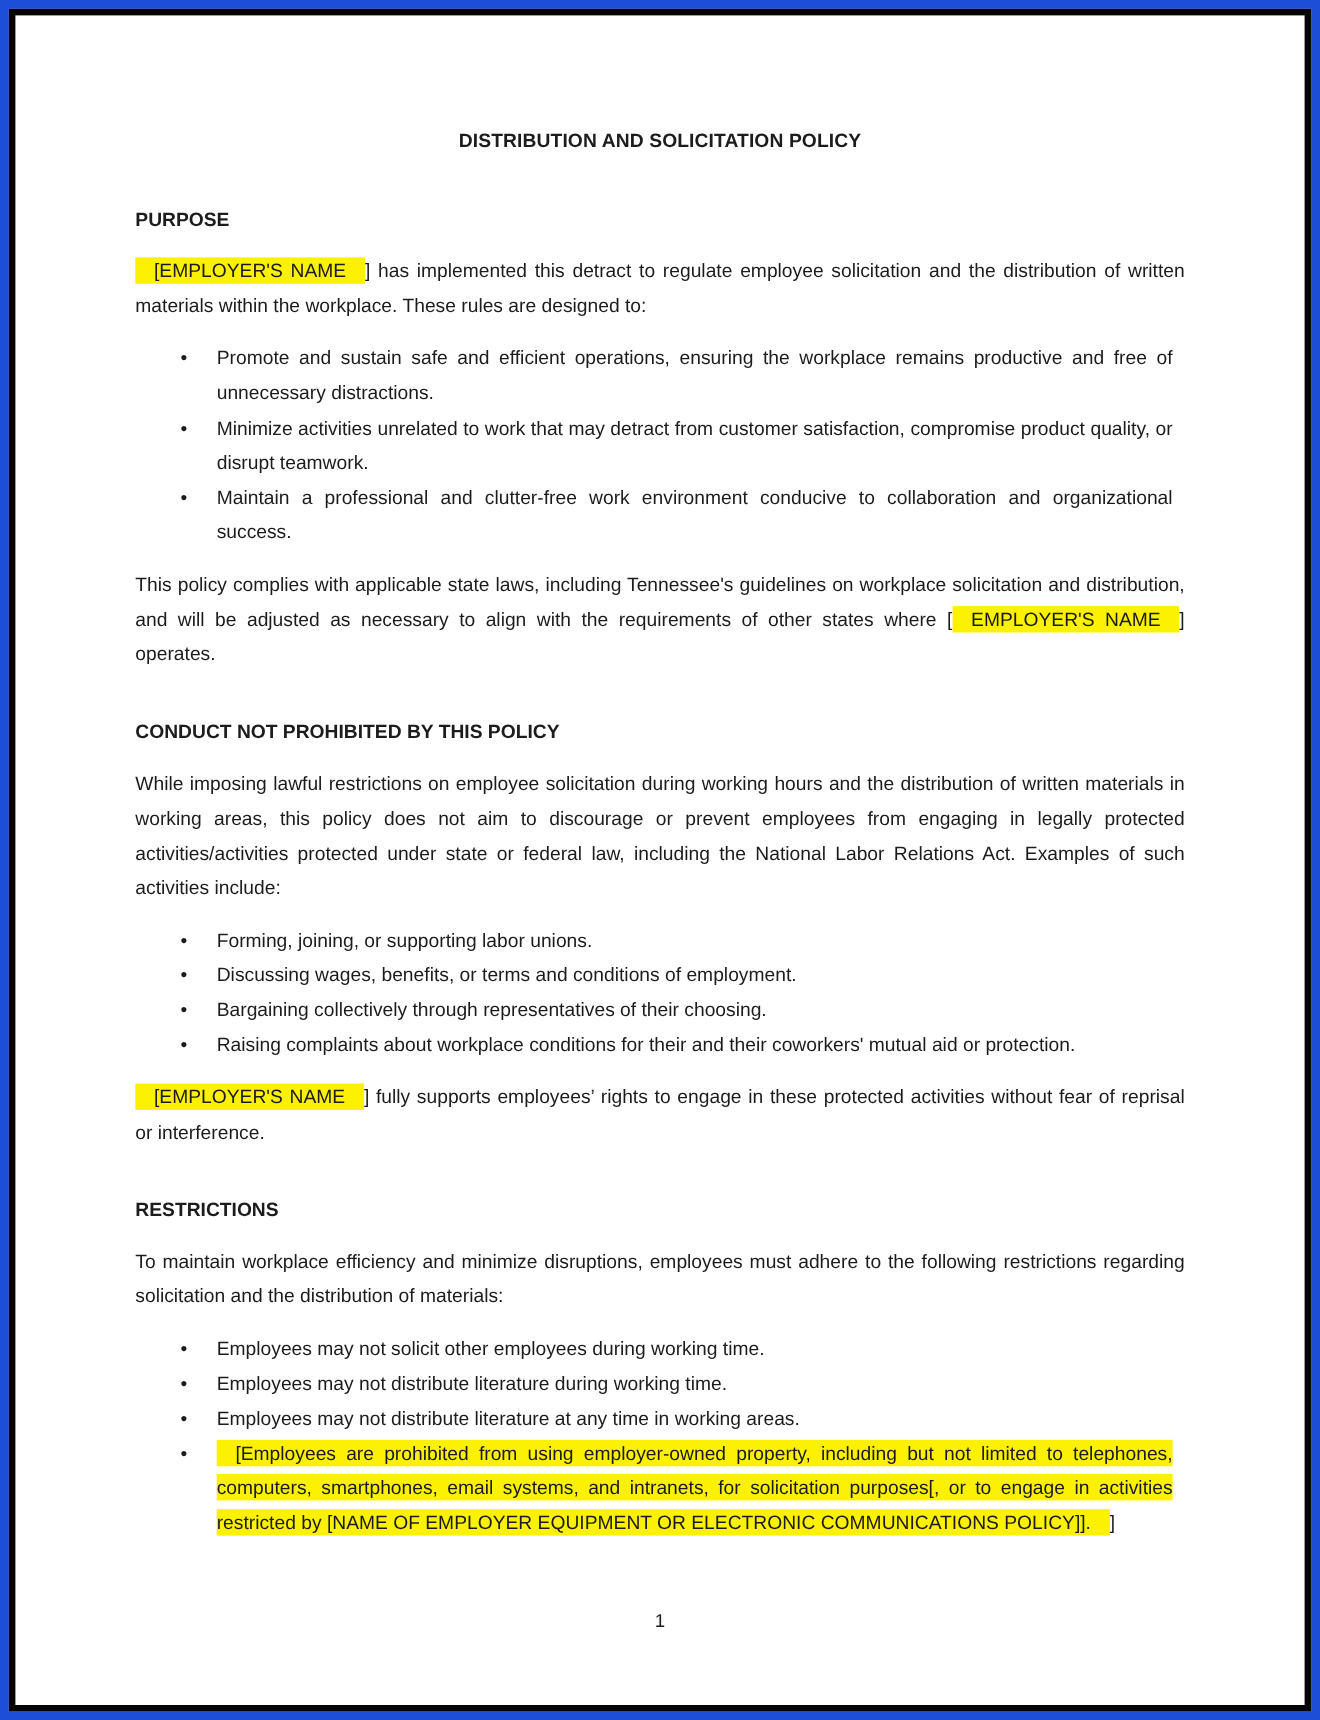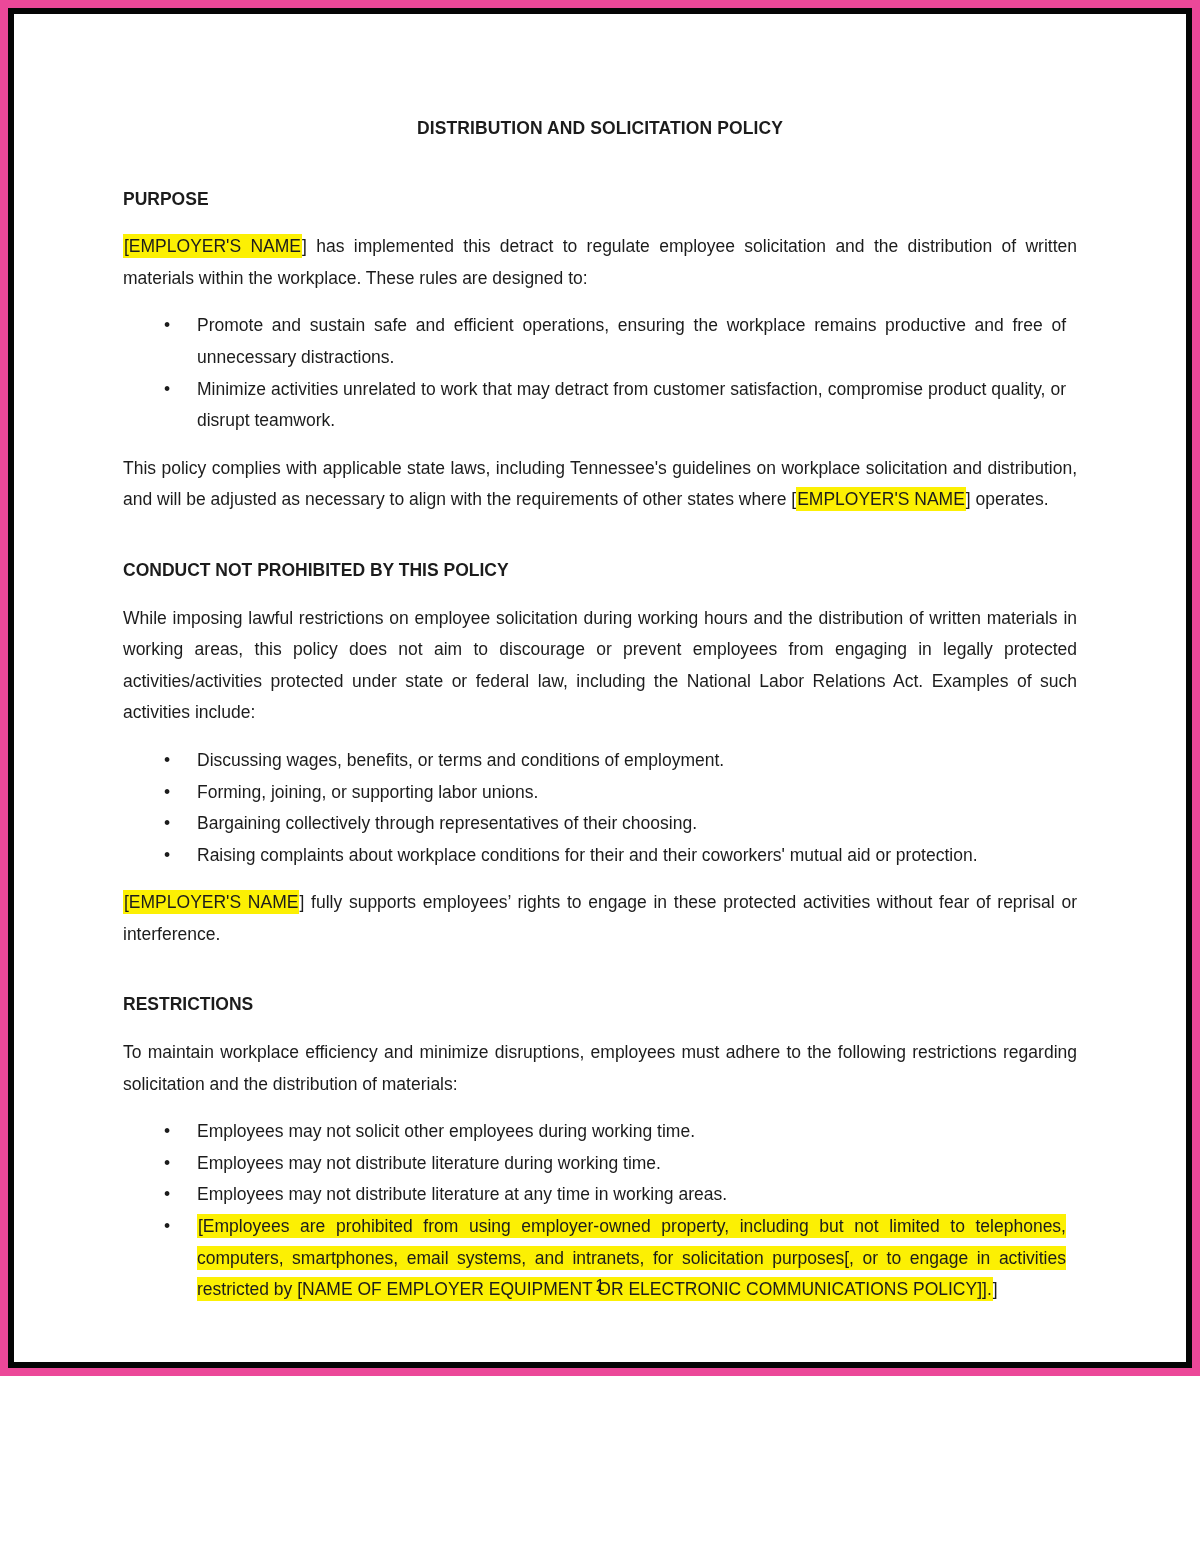--- a/index.html
+++ b/index.html
@@ -4,22 +4,22 @@
 <style>
   * { margin: 0; padding: 0; box-sizing: border-box; }
   html, body {
     width: 1200px;
     background: #ffffff;
     font-family: "Liberation Sans", "DejaVu Sans", sans-serif;
   }
   .page {
     position: relative;
     width: 1200px;
-    height: 1376px;
-    background: #ec4899;
+    height: 1564px;
+    background: #1d4ed8;
     overflow: hidden;
   }
   .frame {
     position: absolute;
     top: 8px; left: 8px; right: 8px; bottom: 8px;
     border: 6px solid #050505;
     background: #ffffff;
   }
   .content {
     position: absolute;
@@ -55,21 +55,21 @@
   }
   ul.bullets li::before {
     content: "\2022";
     position: absolute;
     left: -33px;
     top: 0;
     font-size: 17.5px;
   }
   .hl {
     background: #fcf003;
-    padding: 2px 1px;
+    padding: 2px 17px;
   }
   .page-number {
     position: absolute;
     left: 0; right: 0;
     bottom: 66px;
     text-align: center;
     color: #1c1c1c;
     font-size: 17px;
   }
 </style>
@@ -82,31 +82,32 @@
 
       <div class="doc-title">DISTRIBUTION AND SOLICITATION POLICY</div>
 
       <div class="heading">PURPOSE</div>
 
       <p class="para"><span class="hl">[EMPLOYER'S NAME</span><span>] has implemented this detract to regulate employee solicitation and the distribution of written materials within the workplace. These rules are designed to:</span></p>
 
       <ul class="bullets">
         <li>Promote and sustain safe and efficient operations, ensuring the workplace remains productive and free of unnecessary distractions.</li>
         <li>Minimize activities unrelated to work that may detract from customer satisfaction, compromise product quality, or disrupt teamwork.</li>
+        <li>Maintain a professional and clutter-free work environment conducive to collaboration and organizational success.</li>
       </ul>
 
       <p class="para"><span>This policy complies with applicable state laws, including Tennessee's guidelines on workplace solicitation and distribution, and will be adjusted as necessary to align with the requirements of other states where [</span><span class="hl">EMPLOYER'S NAME</span><span>] operates.</span></p>
 
       <div class="heading">CONDUCT NOT PROHIBITED BY THIS POLICY</div>
 
       <p class="para">While imposing lawful restrictions on employee solicitation during working hours and the distribution of written materials in working areas, this policy does not aim to discourage or prevent employees from engaging in legally protected activities/activities protected under state or federal law, including the National Labor Relations Act. Examples of such activities include:</p>
 
       <ul class="bullets">
+        <li>Forming, joining, or supporting labor unions.</li>
         <li>Discussing wages, benefits, or terms and conditions of employment.</li>
-        <li>Forming, joining, or supporting labor unions.</li>
         <li>Bargaining collectively through representatives of their choosing.</li>
         <li>Raising complaints about workplace conditions for their and their coworkers' mutual aid or protection.</li>
       </ul>
 
       <p class="para"><span class="hl">[EMPLOYER'S NAME</span><span>] fully supports employees’ rights to engage in these protected activities without fear of reprisal or interference.</span></p>
 
       <div class="heading">RESTRICTIONS</div>
 
       <p class="para">To maintain workplace efficiency and minimize disruptions, employees must adhere to the following restrictions regarding solicitation and the distribution of materials:</p>
 

